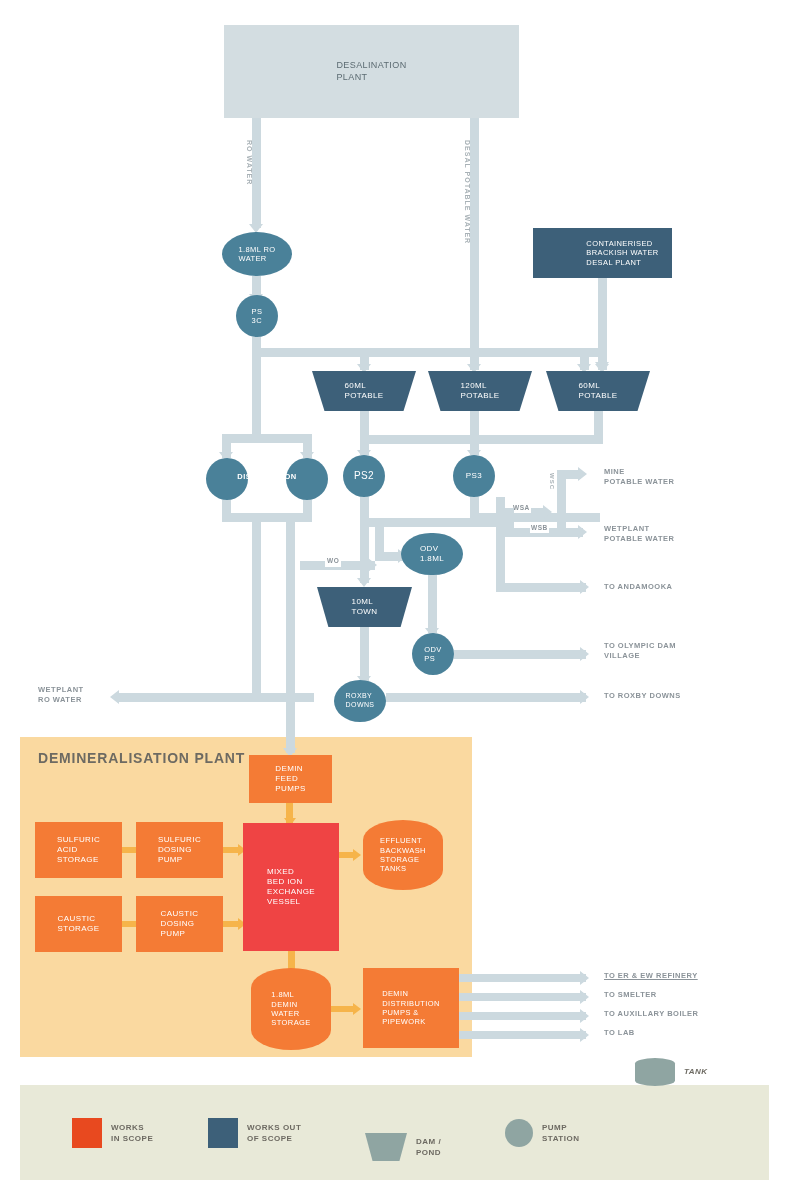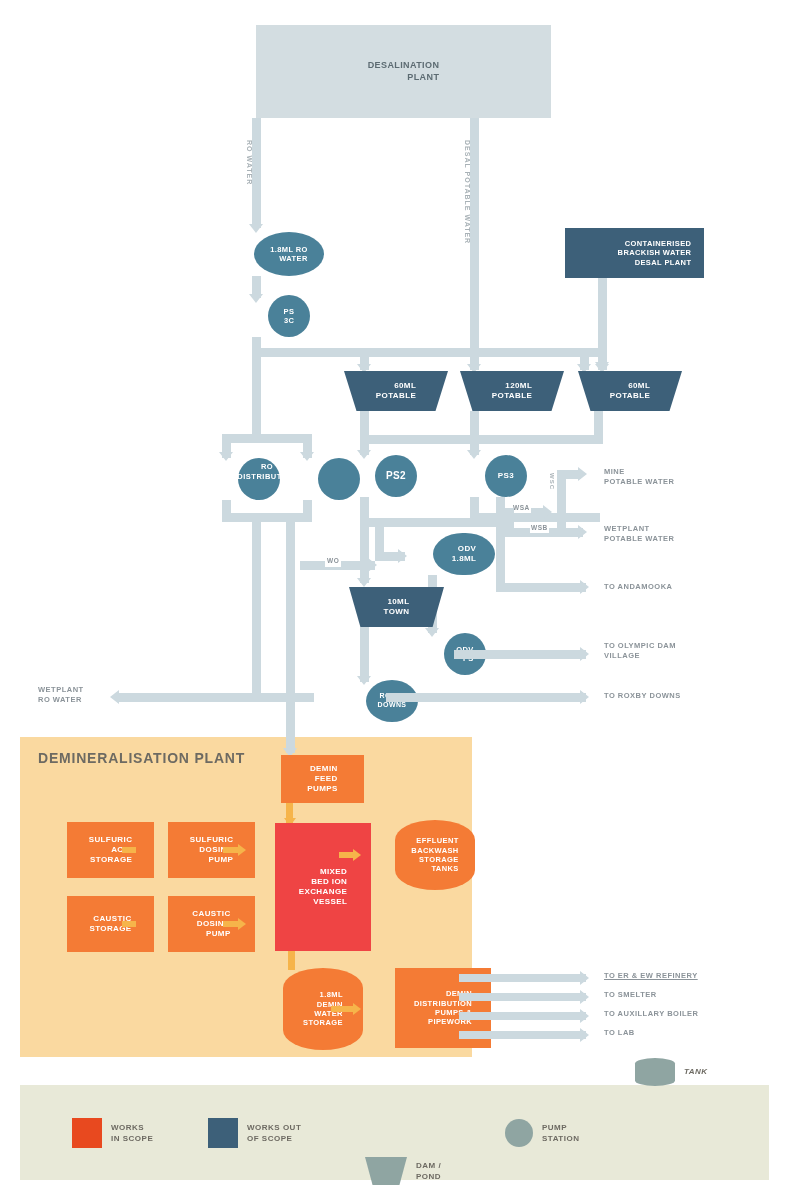--- a/index.html
+++ b/index.html
@@ -2,21 +2,21 @@
 <html><head>
 <meta charset="utf-8">
 <style>
   html,body{margin:0;padding:0;}
   body{
     width:789px;height:1200px;background:#ffffff;
     font-family:"Liberation Sans", sans-serif;
     position:relative;overflow:hidden;
   }
   #canvas{position:absolute;left:0;top:0;width:789px;height:1200px;}
-  .node{position:absolute;box-sizing:border-box;display:flex;align-items:center;justify-content:center;text-align:right;color:#fff;font-weight:bold;line-height:1.25;letter-spacing:.4px;margin-left:32px;}
+  .node{position:absolute;box-sizing:border-box;display:flex;align-items:center;justify-content:center;text-align:left;color:#fff;font-weight:normal;line-height:1.25;letter-spacing:.4px;}
   .rect{}
   .blue{background:#3d6079;padding-left:40px;}
   .lightgrey{background:#d3dde1;color:#5c6b72;}
   .orange{background:#f47b35;}
   .orange-dark{background:#ef4444;}
   .circle{border-radius:50%;background:#4a8199;}
   .tank{background:#4a8199;border-radius:50%/22px;}
   .tank-o{background:#f47b35;border-radius:50%/20px;}
   .trap{background:#3d6079;clip-path:polygon(0% 0%,100% 0%,88% 100%,12% 100%);}
   .line{position:absolute;background:#ccd9df;}
@@ -261,21 +261,21 @@
   <div class="lg-item" style="left:72px;top:1118px;">
     <div class="sw-sq" style="background:#e8491f;"></div>
     <div class="lg-text">WORKS
 IN SCOPE</div>
   </div>
   <div class="lg-item" style="left:208px;top:1118px;">
     <div class="sw-sq" style="background:#3d6079;"></div>
     <div class="lg-text">WORKS OUT
 OF SCOPE</div>
   </div>
-  <div class="lg-item" style="left:365px;top:1157px;">
+  <div class="lg-item" style="left:365px;top:1133px;">
     <div class="sw-trap"></div>
     <div class="lg-text">DAM /
 POND</div>
   </div>
   <div class="lg-item" style="left:505px;top:1119px;">
     <div class="sw-circ"></div>
     <div class="lg-text">PUMP
 STATION</div>
   </div>
   <div class="lg-item" style="left:635px;top:1058px;font-style:italic;">

